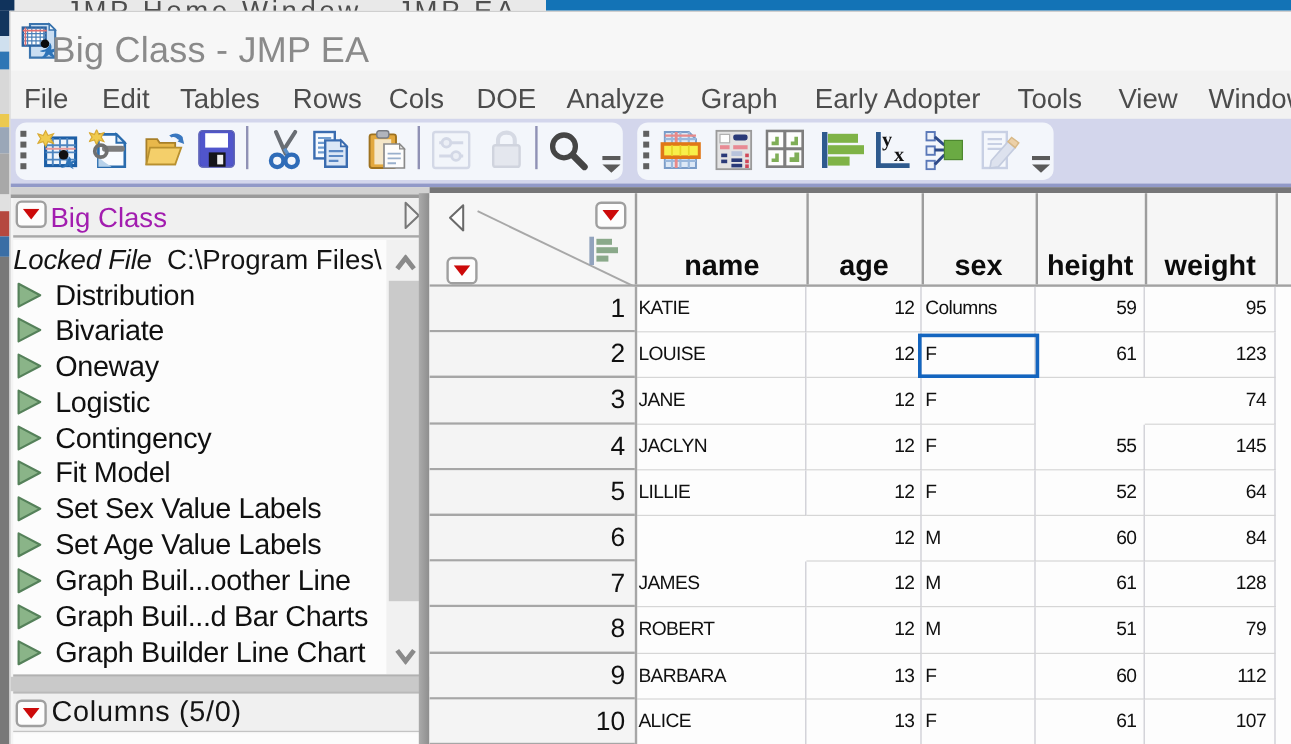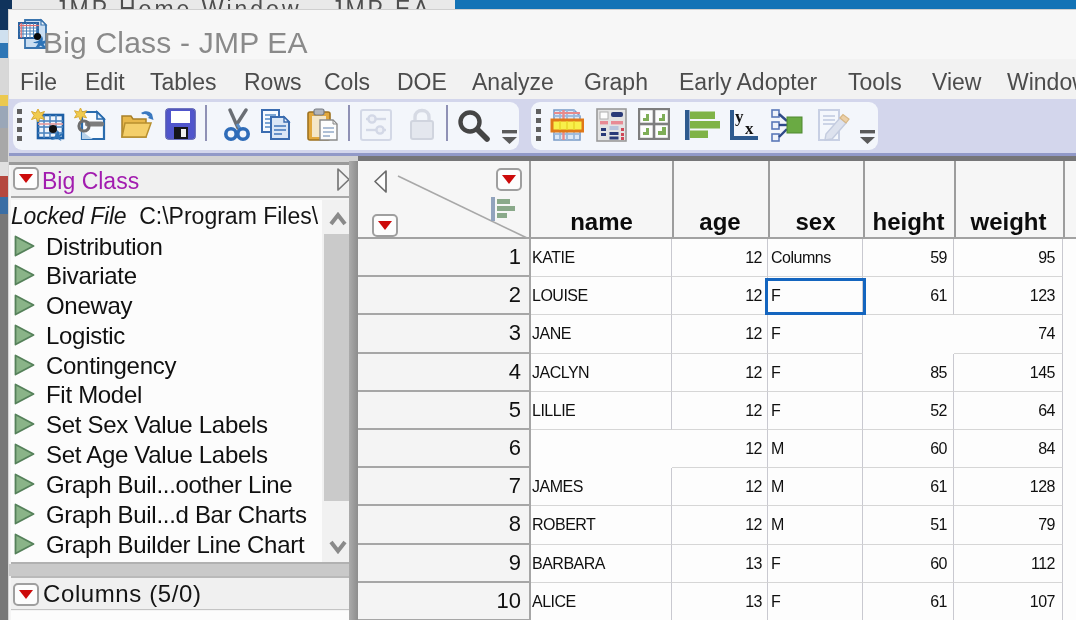--- a/index.html
+++ b/index.html
@@ -478,21 +478,21 @@
 <div class="cell wg" style="top:38px;height:38px">123</div>
 <div class="rnum" style="top:76px;height:39px">3</div>
 <div class="cell nm" style="top:76px;height:39px">JANE</div>
 <div class="cell ag" style="top:76px;height:39px">12</div>
 <div class="cell sx" style="top:76px;height:39px">F</div>
 <div class="cell wg" style="top:76px;height:39px">74</div>
 <div class="rnum" style="top:115px;height:38px">4</div>
 <div class="cell nm" style="top:115px;height:38px">JACLYN</div>
 <div class="cell ag" style="top:115px;height:38px">12</div>
 <div class="cell sx" style="top:115px;height:38px">F</div>
-<div class="cell hg" style="top:115px;height:38px">85</div>
+<div class="cell hg" style="top:115px;height:38px">55</div>
 <div class="cell wg" style="top:115px;height:38px">145</div>
 <div class="rnum" style="top:153px;height:38px">5</div>
 <div class="cell nm" style="top:153px;height:38px">LILLIE</div>
 <div class="cell ag" style="top:153px;height:38px">12</div>
 <div class="cell sx" style="top:153px;height:38px">F</div>
 <div class="cell hg" style="top:153px;height:38px">52</div>
 <div class="cell wg" style="top:153px;height:38px">64</div>
 <div class="rnum" style="top:191px;height:38px">6</div>
 <div class="cell ag" style="top:191px;height:38px">12</div>
 <div class="cell sx" style="top:191px;height:38px">M</div>

